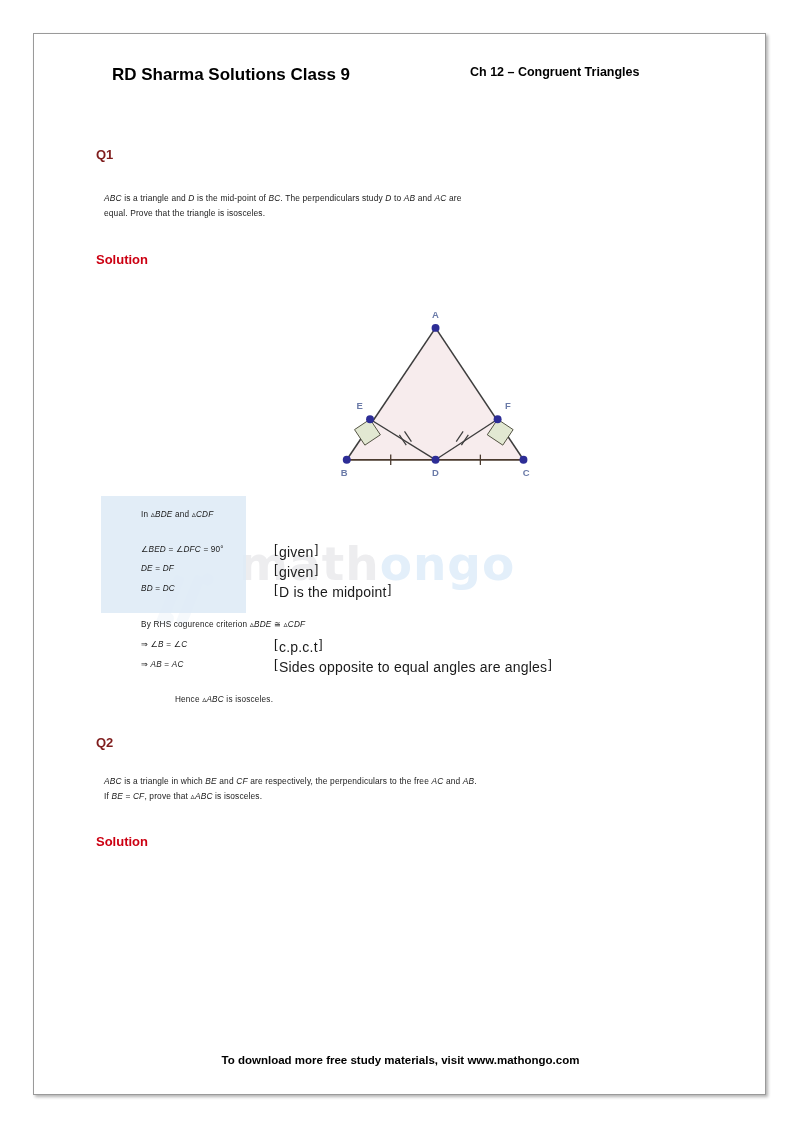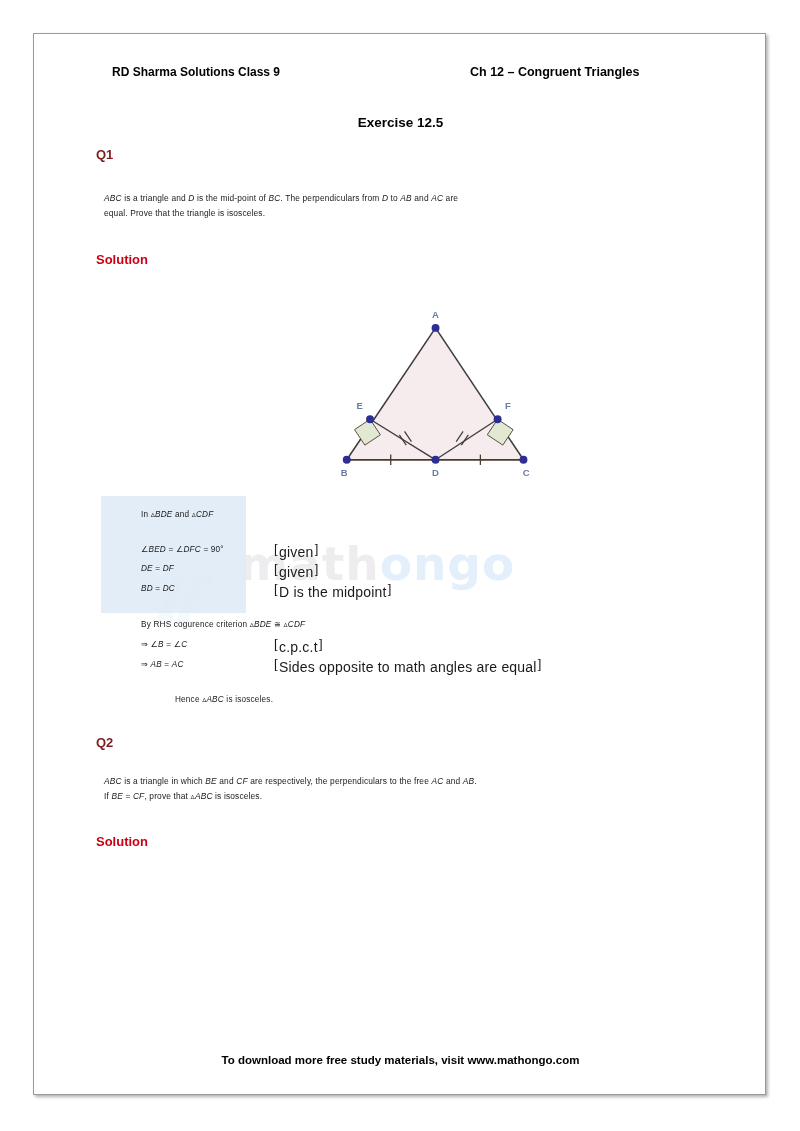--- a/index.html
+++ b/index.html
@@ -80,21 +80,21 @@
   #doc-header {
     position: absolute;
     left: 0; top: 0;
     width: 733px;
     z-index: 3;
   }
   #header-left {
     position: absolute;
     left: 62px;
     top: 31px;
-    font-size: 12px;
+    font-size: 17px;
     font-weight: bold;
     color: #000000;
     white-space: nowrap;
     padding-left: 16px;
   }
   #header-right {
     position: absolute;
     left: 436px;
     top: 31px;
     font-size: 12.5px;
@@ -228,25 +228,24 @@
       <div class="wm-dot d2"></div>
     </div>
     <div class="wm-text"><span class="wm-a">math</span><span class="wm-b">ongo</span></div>
   </div>
 
   <div id="doc-header">
     <div id="header-left">RD Sharma Solutions Class 9</div>
     <div id="header-right">Ch 12 – Congruent Triangles</div>
   </div>
 
-  <div id="exercise-title">Exercise 12.5</div>
 
   <div class="q-label" style="left:62px; top:113px;">Q1</div>
 
-  <div class="q-body" style="left:70px; top:157px; width:500px;"><i>ABC</i><span> is a triangle and </span><i>D</i><span> is the mid-point of </span><i>BC</i><span>. The perpendiculars from </span><i>D</i><span> to </span><i>AB</i><span> and </span><i>AC</i><span> are</span><br><span>equal. Prove that the triangle is isosceles.</span></div>
+  <div class="q-body" style="left:70px; top:157px; width:500px;"><i>ABC</i><span> is a triangle and </span><i>D</i><span> is the mid-point of </span><i>BC</i><span>. The perpendiculars study </span><i>D</i><span> to </span><i>AB</i><span> and </span><i>AC</i><span> are</span><br><span>equal. Prove that the triangle is isosceles.</span></div>
 
   <div class="sol-label" style="left:62px; top:218px;">Solution</div>
 
   <div id="diagram">
     <svg width="250" height="200" viewBox="0 0 290 200">
 
       <polygon points="170,21 67,174 272,174" fill="#f7eced" stroke="none"></polygon>
 
       <line x1="170" y1="21" x2="67" y2="174" stroke="#3d3d3d" stroke-width="1.8"></line>
       <line x1="170" y1="21" x2="272" y2="174" stroke="#3d3d3d" stroke-width="1.8"></line>
@@ -304,21 +303,21 @@
 
     <div class="pf-row pf-left" style="top:88px;"><span></span><i>BD</i><span> = </span><i>DC</i></div>
     <div class="pf-row pf-right" style="top:88px;"><span class="reason">D is the midpoint</span></div>
 
     <div class="pf-row pf-left" style="top:123px;"><span>By RHS cogurence criterion ▵</span><i>BDE</i><span> ≅ ▵</span><i>CDF</i></div>
 
     <div class="pf-row pf-left" style="top:143px;"><span>⇒ ∠</span><i>B</i><span> = ∠</span><i>C</i></div>
     <div class="pf-row pf-right" style="top:143px;"><span class="reason">c.p.c.t</span></div>
 
     <div class="pf-row pf-left" style="top:163px;"><span>⇒ </span><i>AB</i><span> = </span><i>AC</i></div>
-    <div class="pf-row pf-right" style="top:163px;"><span class="reason">Sides opposite to math angles are equal</span></div>
+    <div class="pf-row pf-right" style="top:163px;"><span class="reason">Sides opposite to equal angles are angles</span></div>
 
     <div class="pf-row pf-left" style="top:198px;padding-left:34px;"><span>Hence ▵</span><i>ABC</i><span> is isosceles.</span></div>
   </div>
 
   <div class="q-label" style="left:62px; top:701px;">Q2</div>
 
   <div class="q-body" style="left:70px; top:740px; width:520px;"><i>ABC</i><span> is a triangle in which </span><i>BE</i><span> and </span><i>CF</i><span> are respectively, the perpendiculars to the free </span><i>AC</i><span> and </span><i>AB</i><span>.</span><br><span>If </span><i>BE</i><span> = </span><i>CF</i><span>, prove that ▵</span><i>ABC</i><span> is isosceles.</span></div>
 
   <div class="sol-label" style="left:62px; top:800px;">Solution</div>
 

